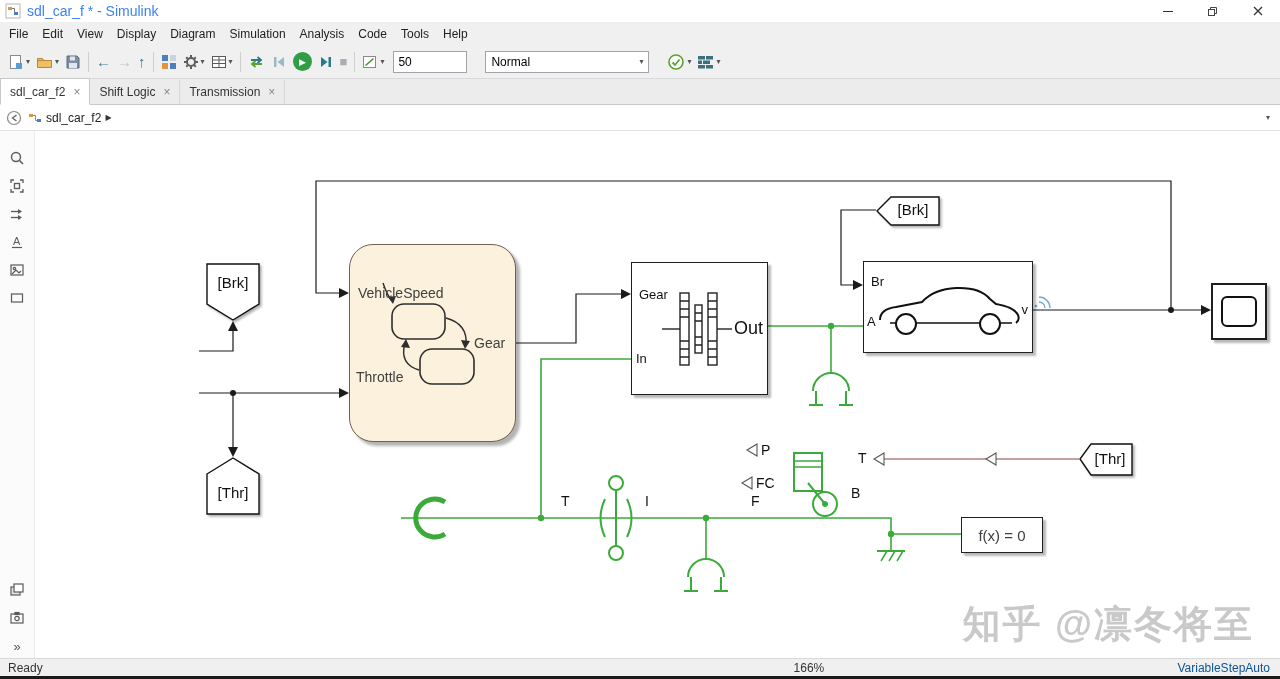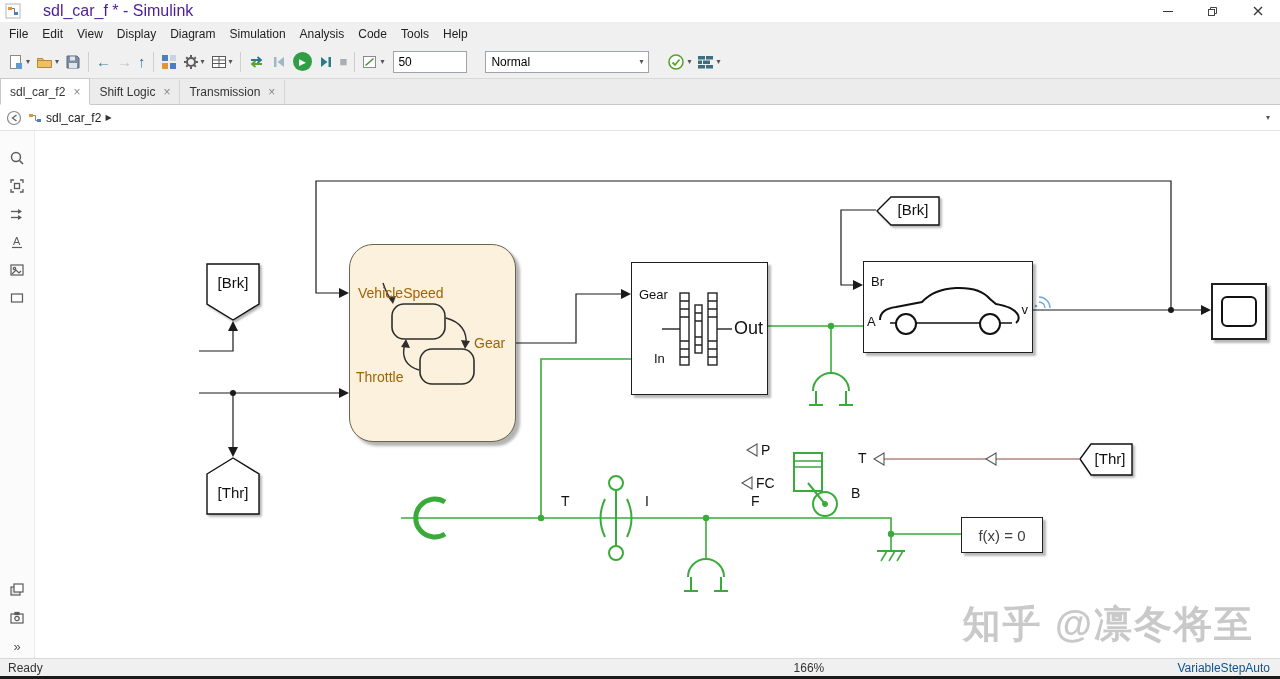--- a/index.html
+++ b/index.html
@@ -1,21 +1,21 @@
 <!DOCTYPE html>
 <html><head>
 <meta charset="utf-8">
 <style>
   html,body{margin:0;padding:0;}
   body{width:1280px;height:679px;font-family:"Liberation Sans",sans-serif;background:#fff;overflow:hidden;}
   .window{width:1280px;height:679px;display:flex;flex-direction:column;background:#fff;}
   
   .titlebar{height:22px;display:flex;align-items:center;background:#fff;flex:0 0 auto;}
   .app-icon{margin-left:5px;display:flex;}
-  .title-text{font-size:16px;color:#4c1d95;margin-left:22px;flex:1;}
+  .title-text{font-size:14px;color:#3b82f6;margin-left:6px;flex:1;}
   .win-controls{display:flex;height:22px;}
   .win-btn{width:45px;height:22px;display:flex;align-items:center;justify-content:center;}
   .glyph-min{width:10px;height:1px;background:#333;}
   
   .menubar{height:23px;background:#f0f0f0;display:flex;align-items:center;font-size:12px;color:#222;flex:0 0 auto;padding-left:2px;}
   .menu-item{padding:3px 7px;}
   
   .toolbar{height:33px;background:#f0f0f0;border-bottom:1px solid #d9d9d9;display:flex;align-items:center;padding:0 5px;flex:0 0 auto;}
   .tbtn{display:flex;align-items:center;padding:2px;margin:0 1px;}
   .caret{font-size:8px;color:#555;margin-left:2px;}
@@ -35,21 +35,21 @@
   .crumb-label{margin:0 4px;}
   .crumb-sep{font-size:8px;color:#333;}
   .crumb-spacer{flex:1;}
   
   .main{flex:1;display:flex;min-height:0;position:relative;}
   .sidebar{width:34px;background:#fbfbfb;border-right:1px solid #ececec;position:relative;flex:0 0 auto;}
   .side-btn{position:absolute;left:8px;width:18px;height:18px;display:flex;align-items:center;justify-content:center;color:#555;}
   .canvas{flex:1;position:relative;background:#fff;overflow:hidden;}
   .wires{position:absolute;left:0;top:0;}
   .blk{position:absolute;background:#fff;border:1px solid #1f1f1f;box-shadow:3px 3px 2px rgba(0,0,0,0.28);}
-  .blk-label{position:absolute;font-size:15px;color:#a16207;white-space:nowrap;}
+  .blk-label{position:absolute;font-size:15px;color:#404040;white-space:nowrap;}
   .port-label{position:absolute;font-size:13px;color:#111;white-space:nowrap;}
   .tagbox{position:absolute;}
   .tagbox svg{filter:drop-shadow(2px 2px 1px rgba(0,0,0,0.3));}
   .tag-label{position:absolute;width:100%;text-align:center;font-size:15px;color:#111;}
   .flabel{position:absolute;font-size:14px;color:#111;white-space:nowrap;}
   .chart{position:absolute;left:314px;top:113px;width:165px;height:196px;background:#fcf1dc;border:1.5px solid #6b6352;border-radius:24px;box-shadow:4px 4px 3px rgba(0,0,0,0.3);}
   .chart svg{position:absolute;left:0;top:0;}
   .chart .blk-label{font-size:14px;}
   .scope-screen{position:absolute;left:8px;top:11px;width:32px;height:27px;border:2px solid #111;border-radius:6px;}
   .watermark{position:absolute;right:26px;bottom:8px;font-size:38px;color:#c9c9c9;letter-spacing:2px;font-weight:bold;}
@@ -433,21 +433,21 @@
             <rect x="48" y="30" width="9" height="72"></rect>
             <rect x="63" y="42" width="7" height="48"></rect>
             <rect x="76" y="30" width="9" height="72"></rect>
             <path d="M48,38 h9 M48,46 h9 M48,54 h9 M48,78 h9 M48,86 h9 M48,94 h9"></path>
             <path d="M76,38 h9 M76,46 h9 M76,54 h9 M76,78 h9 M76,86 h9 M76,94 h9"></path>
             <path d="M63,50 h7 M63,58 h7 M63,74 h7 M63,82 h7"></path>
             <path d="M85,66 H100"></path>
           </g>
         </svg>
         <span class="port-label" style="left:7px;top:24px;">Gear</span>
-        <span class="port-label" style="left:22px;top:88px;">In</span>
+        <span class="port-label" style="left:4px;top:88px;">In</span>
         <span class="port-label" style="right:4px;top:55px;font-size:18px;">Out</span>
       </div>
 
       <div class="blk" style="left:828px;top:130px;width:168px;height:90px;">
         <svg style="position:absolute;left:0;top:0;" width="168" height="90">
           <g fill="none" stroke="#111" stroke-width="2">
             <path d="M16,58 Q16,47 32,45 L58,40 Q70,27 92,26 Q116,25 126,37 L132,42 Q150,45 154,53 Q156,58 152,61"></path>
             <path d="M26,61 H32 M52,61 H116 M136,61 H148" stroke-width="1.6"></path>
             <circle cx="42" cy="62" r="10"></circle>
             <circle cx="126" cy="62" r="10"></circle>

